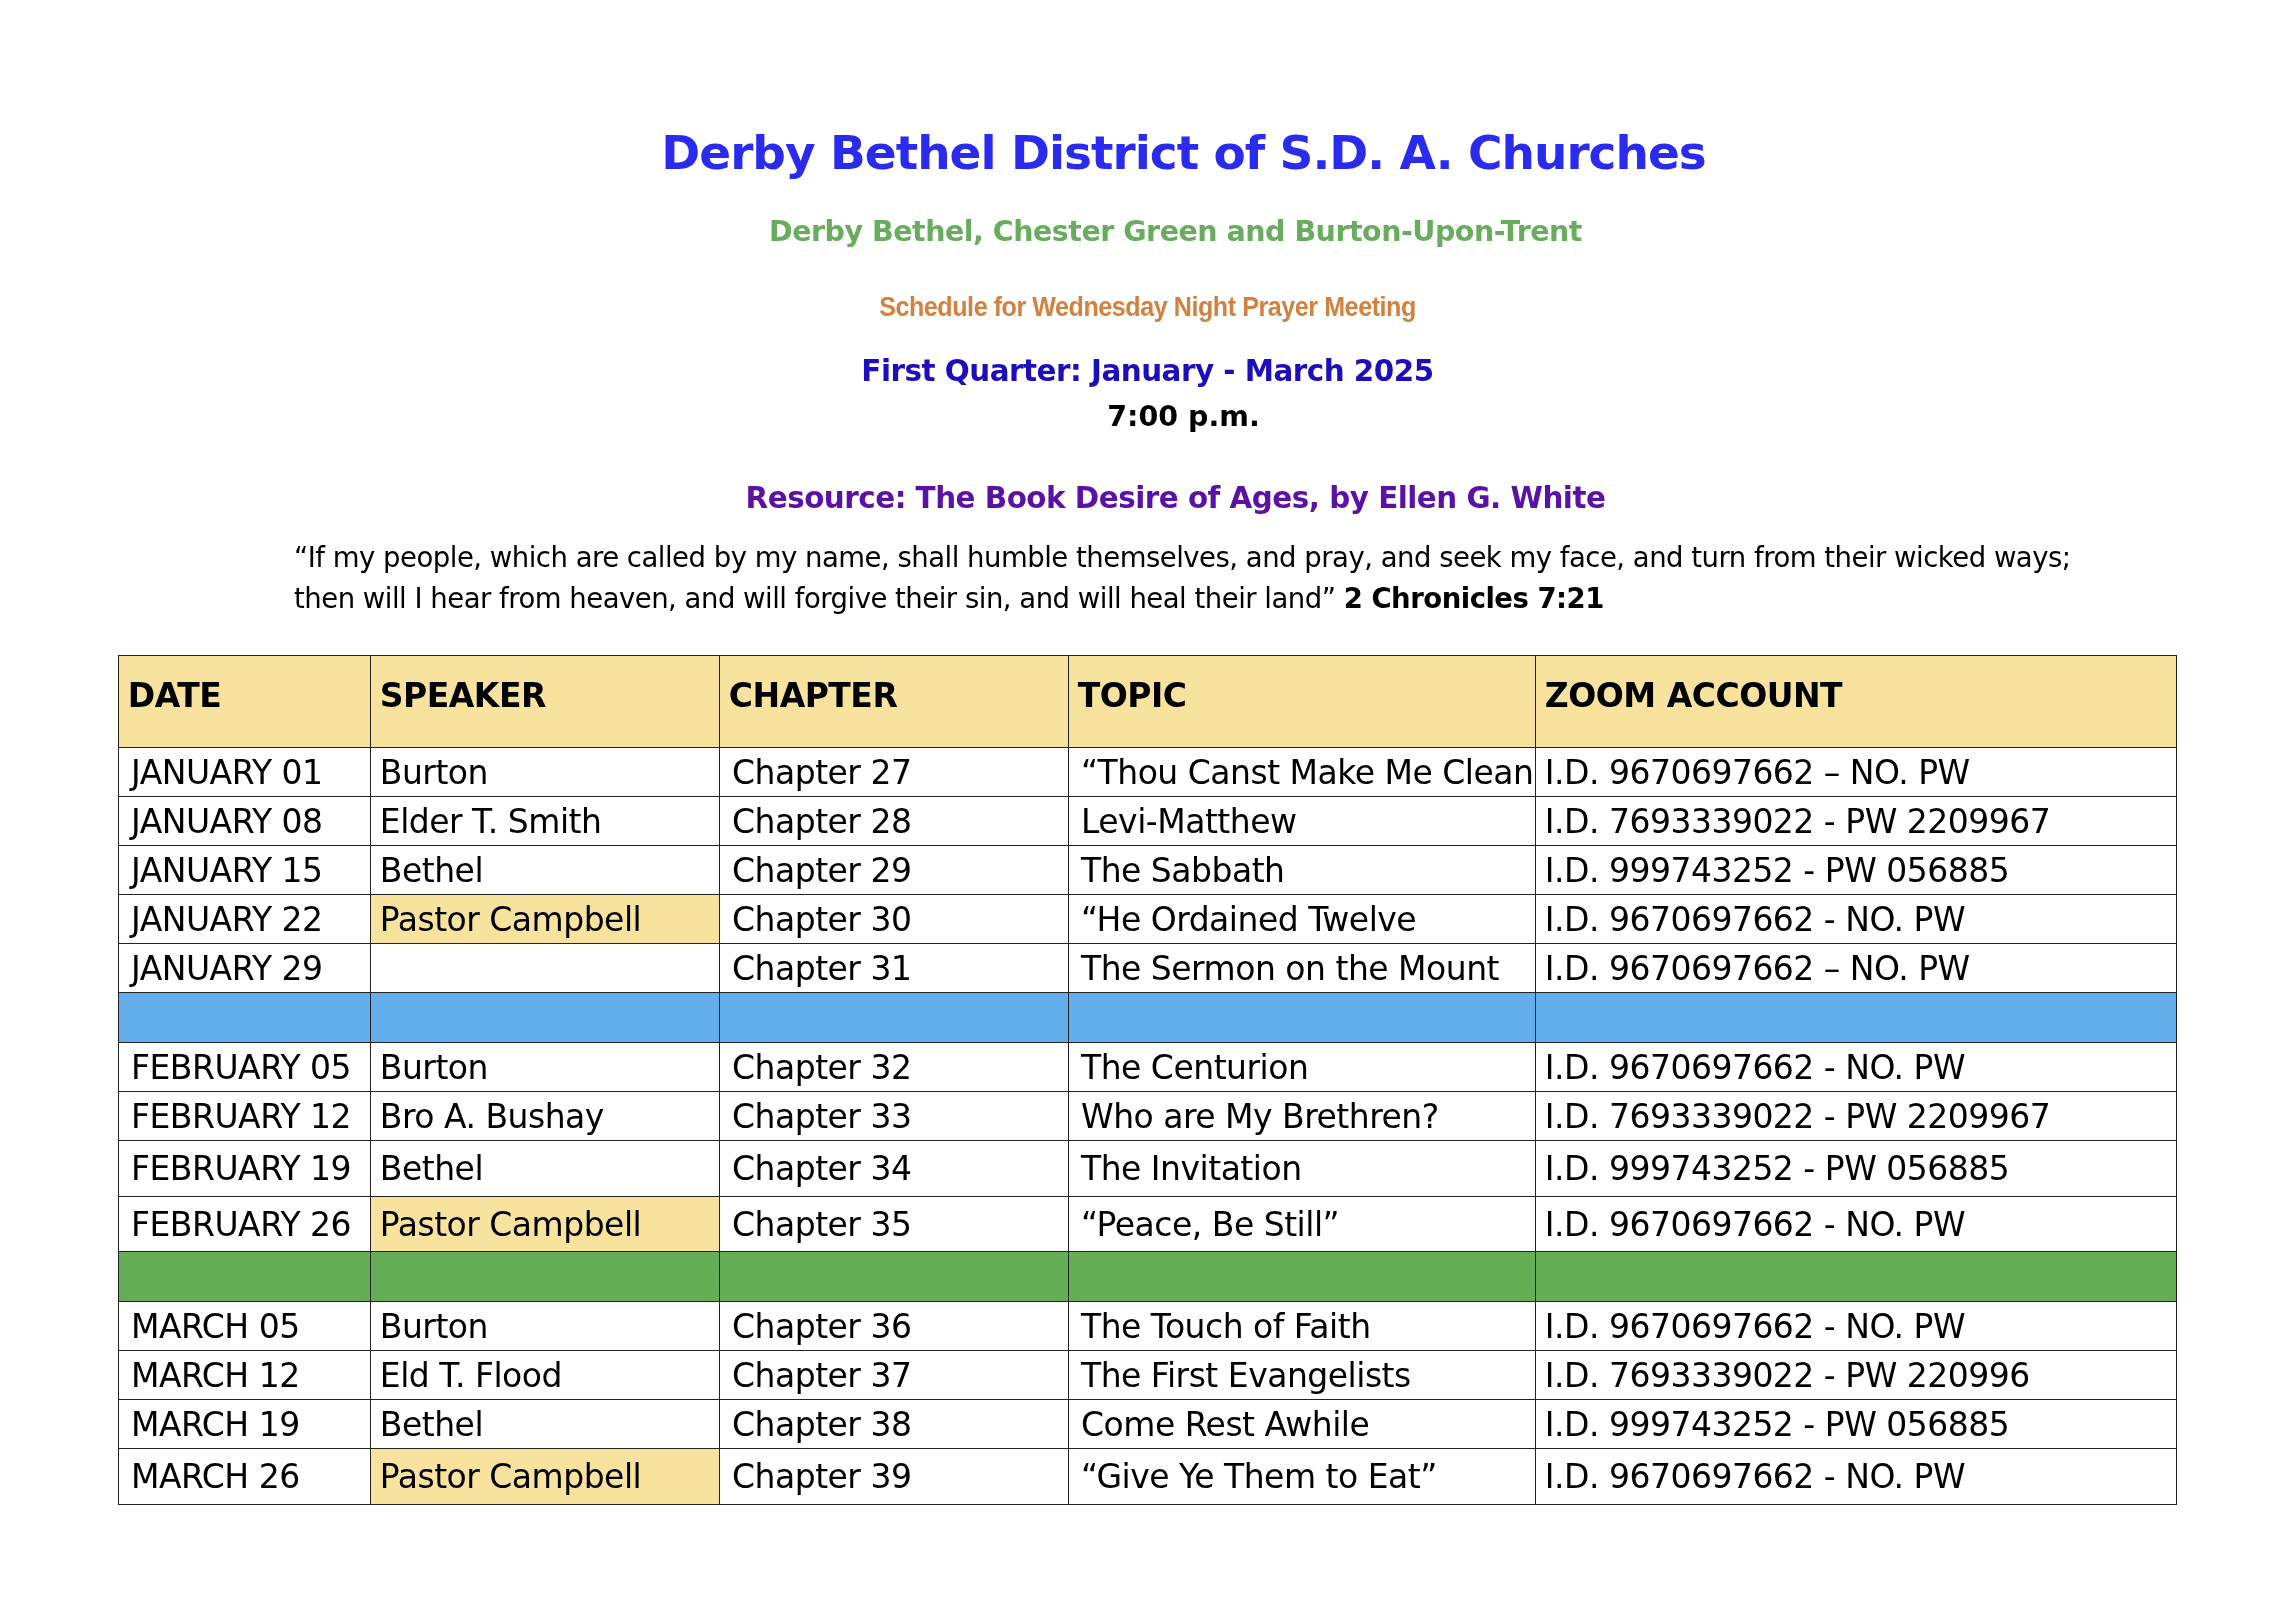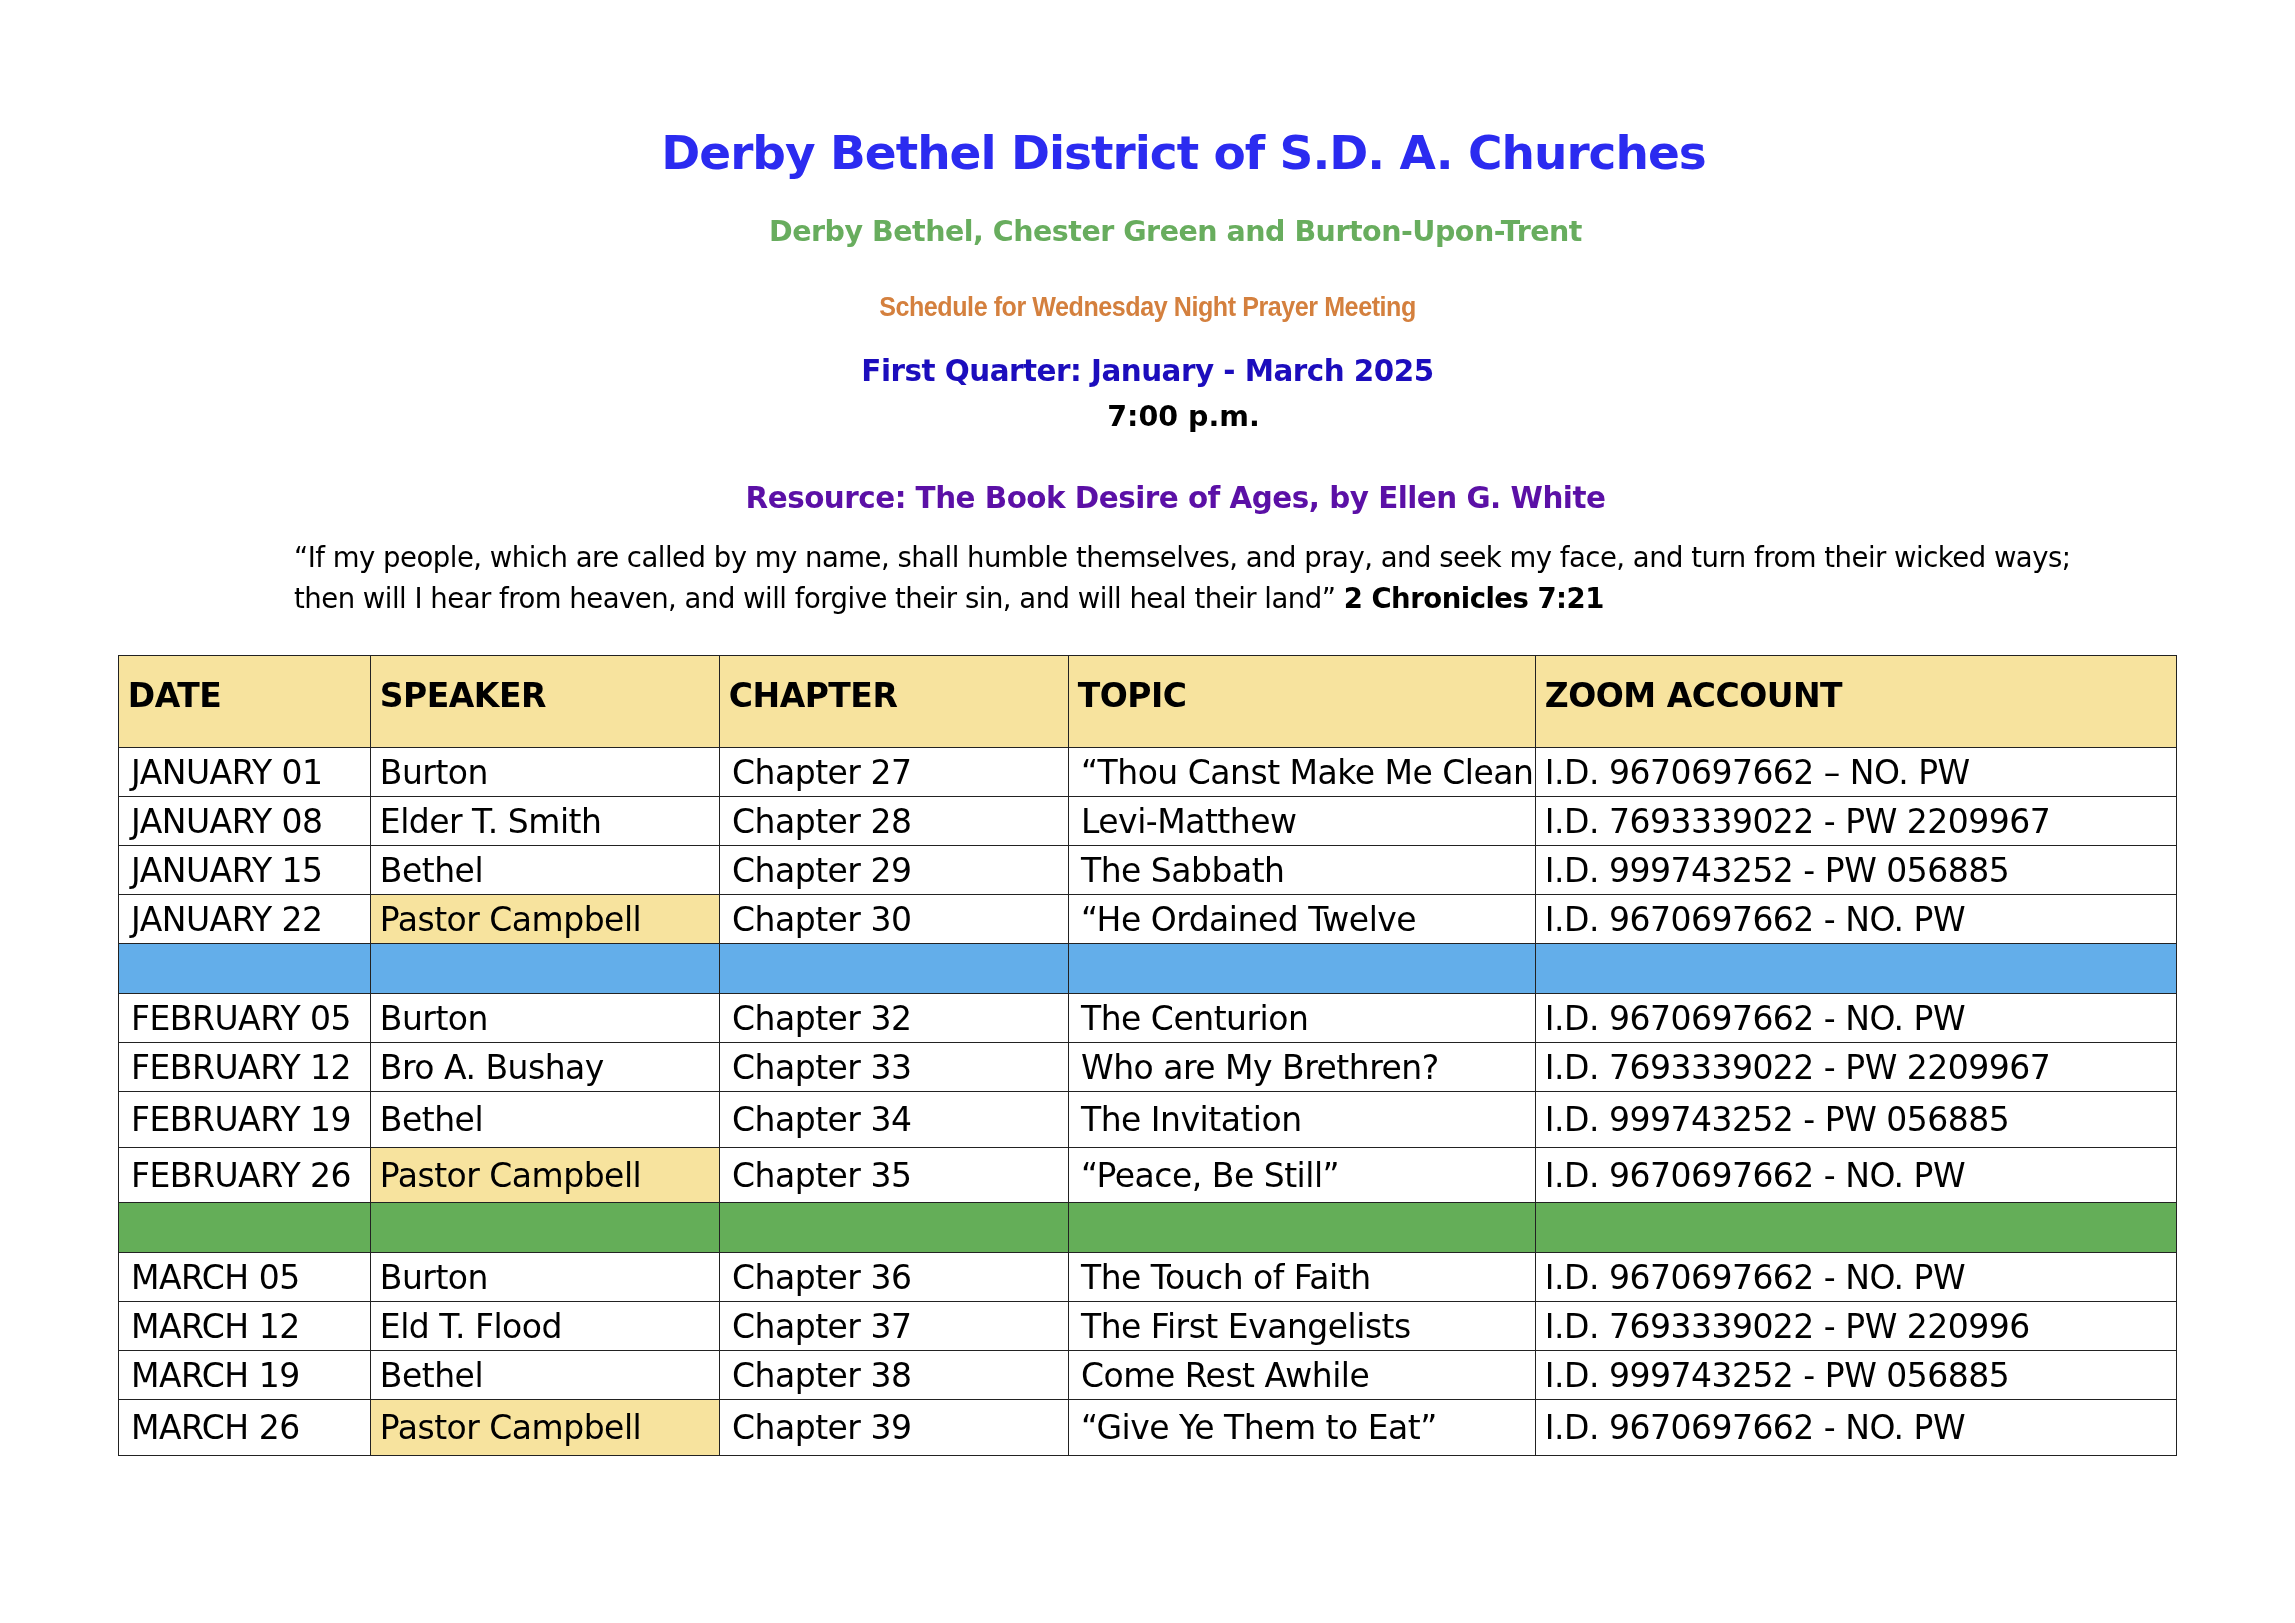--- a/index.html
+++ b/index.html
@@ -76,20 +76,27 @@
       <td class="date">The Sabbath</td>
       <td>I.D. 999743252  - PW 056885</td>
     </tr>
     <tr class="r">
       <td class="date">JANUARY 22</td>
       <td class="hl">Pastor Campbell</td>
       <td class="date">Chapter 30</td>
       <td class="date">“He Ordained Twelve</td>
       <td>I.D. 9670697662 - NO. PW</td>
     </tr>
+    <tr class="r">
+      <td class="date">JANUARY 29</td>
+      <td></td>
+      <td class="date">Chapter 31</td>
+      <td class="date">The Sermon on the Mount</td>
+      <td>I.D. 9670697662 – NO. PW</td>
+    </tr>
     <tr class="sep-blue">
       <td></td>
         <td></td>
         <td></td>
         <td></td>
         <td></td>
     </tr>
     <tr class="r">
       <td class="date">FEBRUARY 05</td>
       <td>Burton</td>

